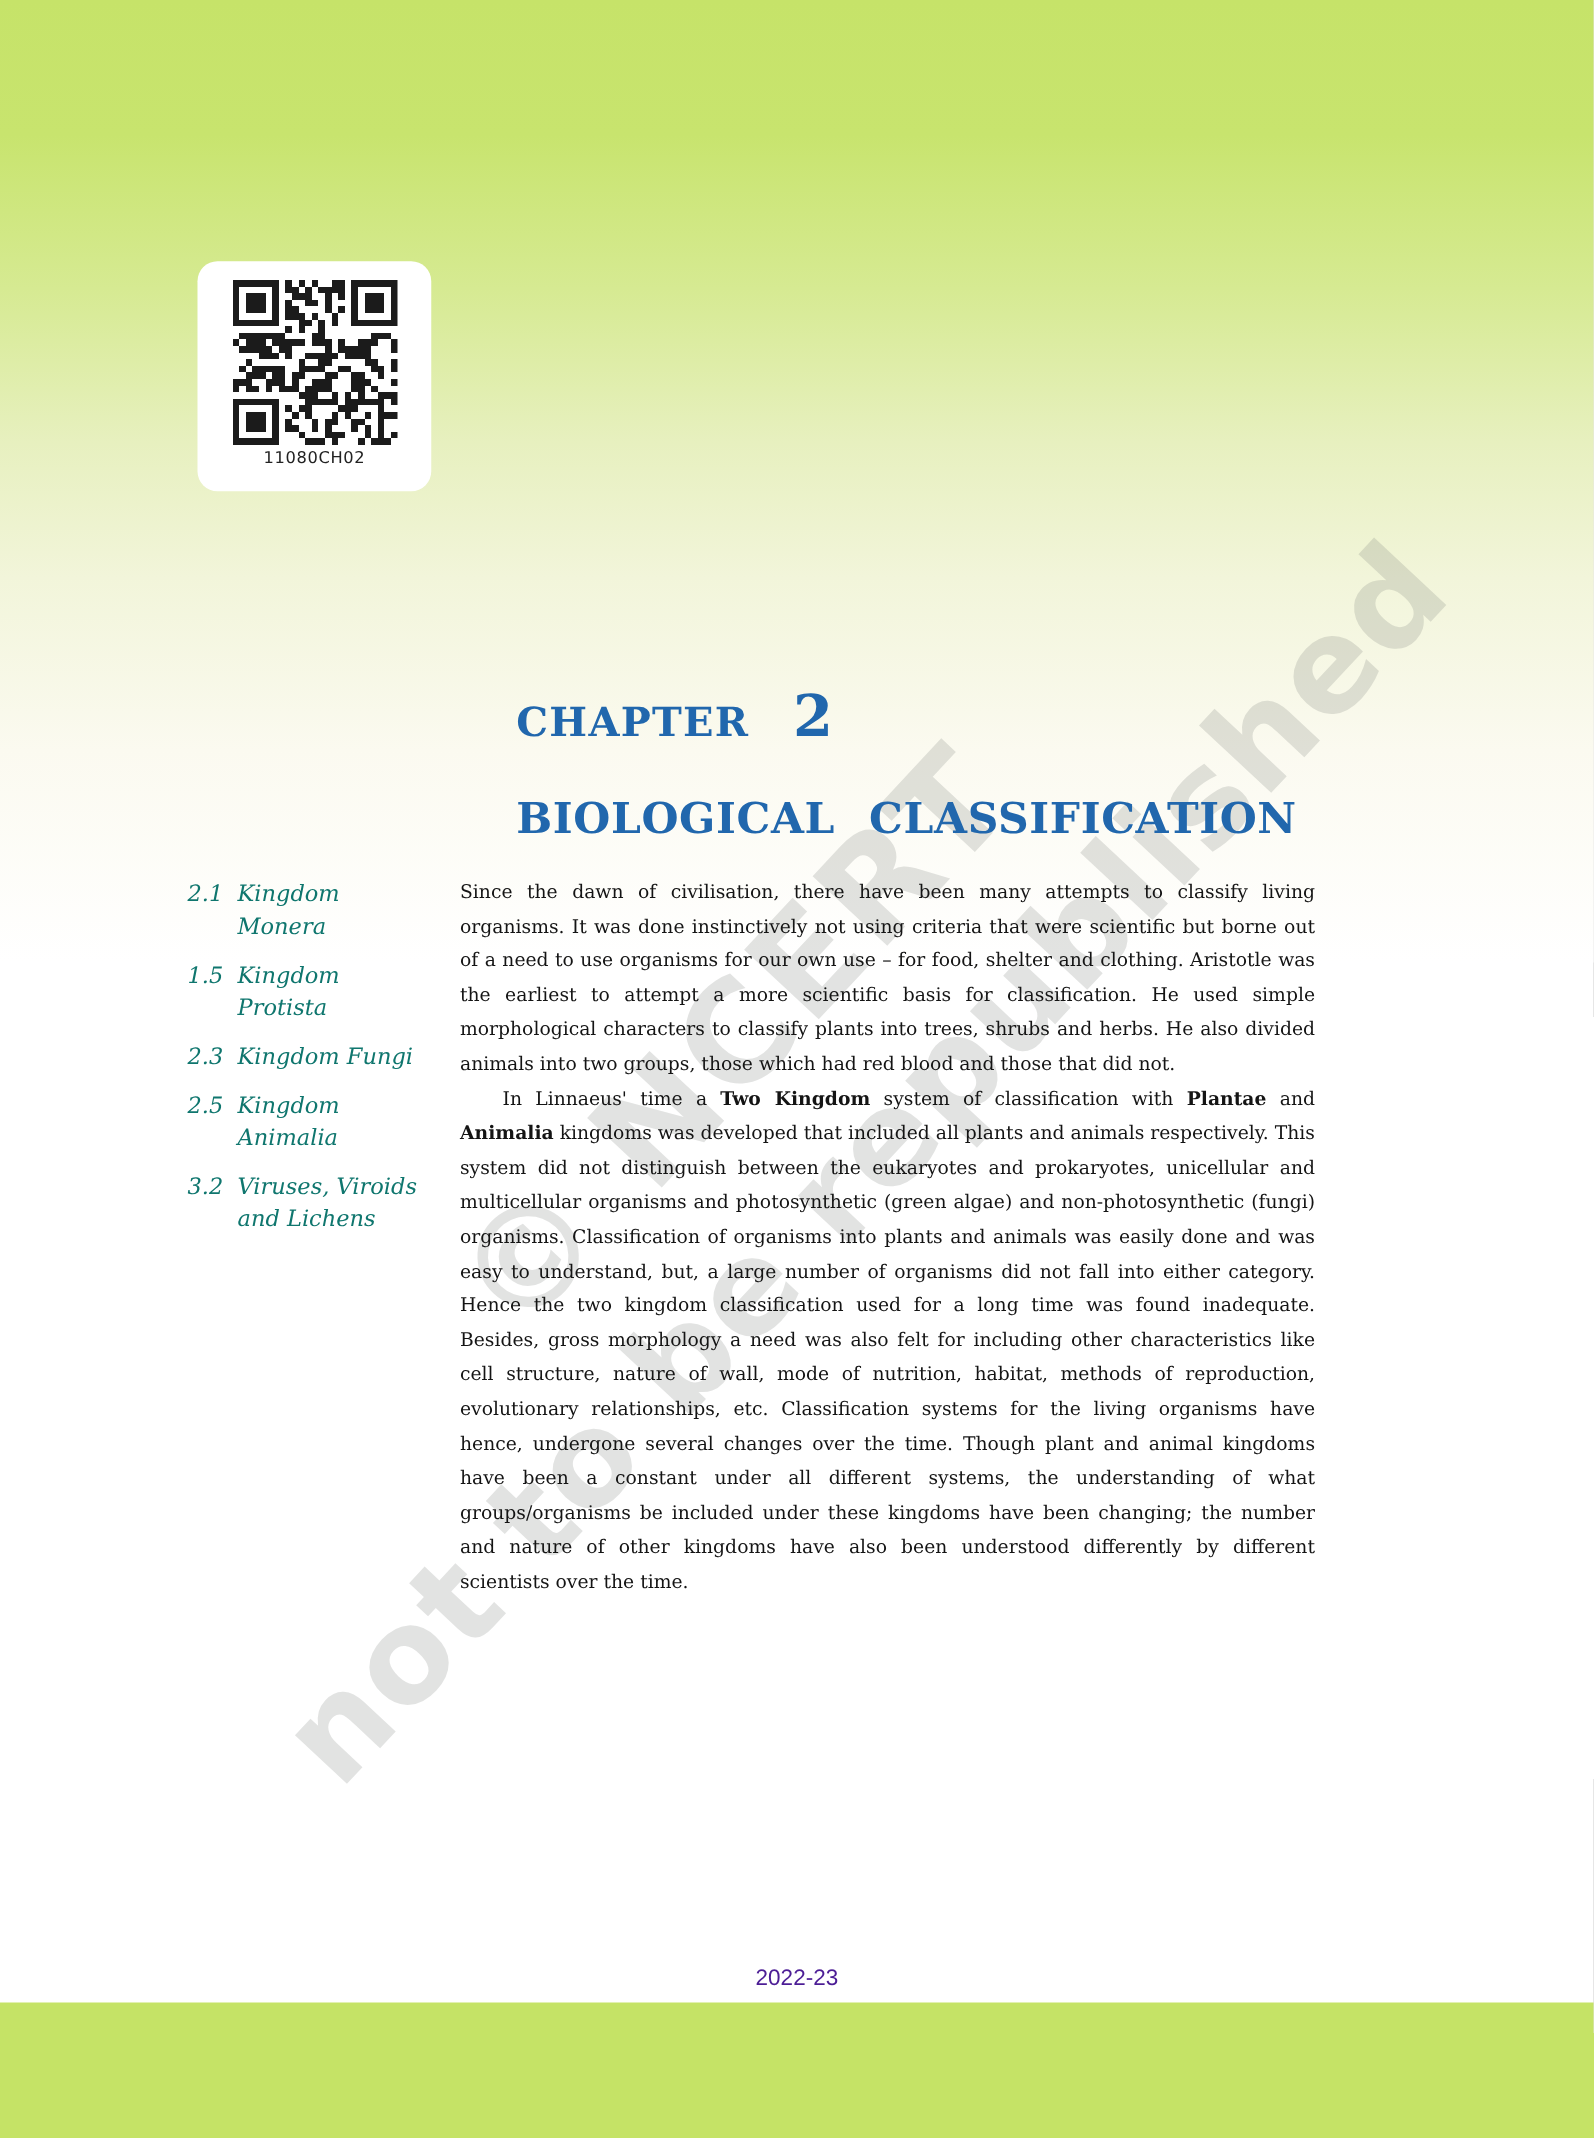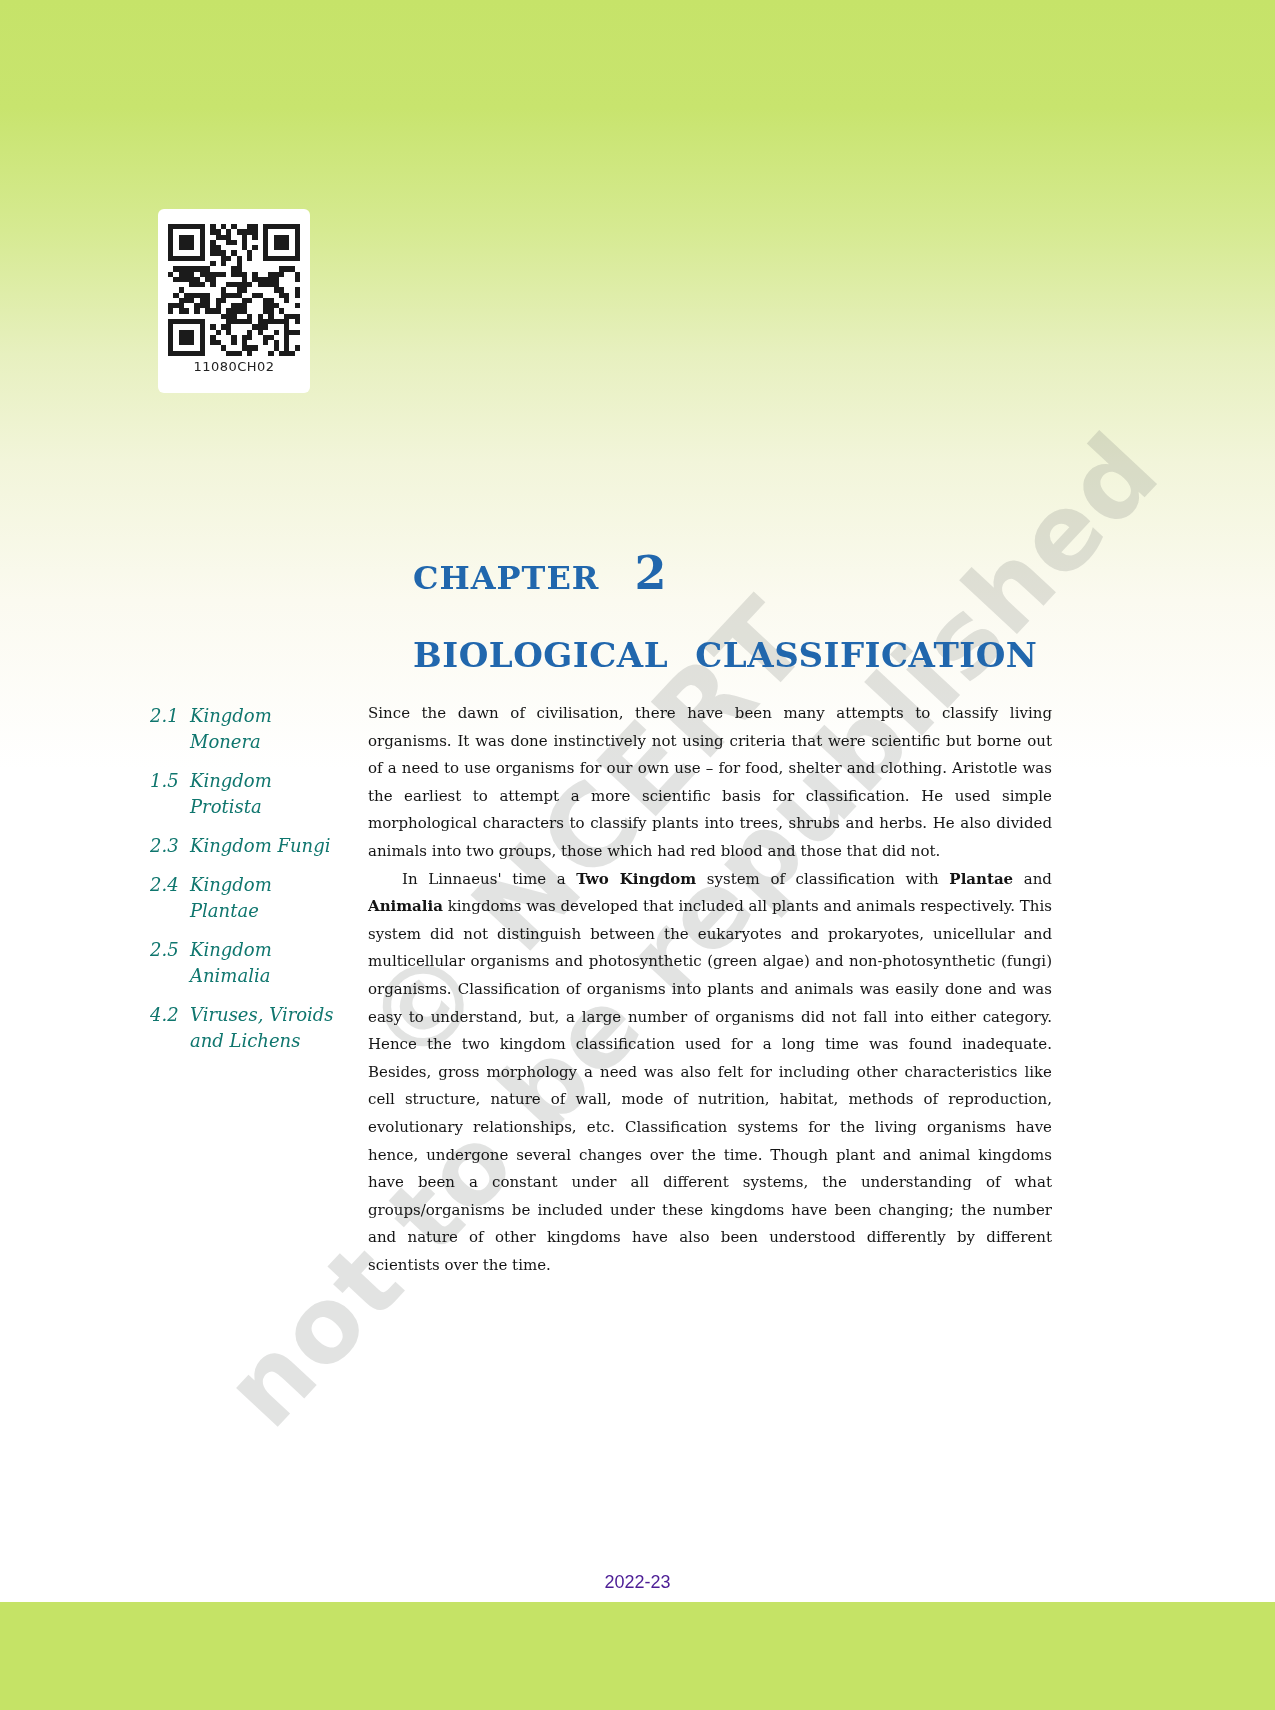--- a/index.html
+++ b/index.html
@@ -34,22 +34,22 @@
     font-weight:bold;
     white-space:nowrap;
     line-height:1.32;
     pointer-events:none;
     z-index:1;
   }
   .watermark .wm-line1{font-size:112px;letter-spacing:4px;}
   .watermark .wm-line2{font-size:104px;letter-spacing:2px;}
   
   .qr-card{
-    position:absolute;left:158px;top:209px;width:152px;height:184px;
-    background:#ffffff;border-radius:6px;
+    position:absolute;left:158px;top:209px;width:187px;height:184px;
+    background:#ffffff;border-radius:16px;
     display:flex;flex-direction:column;align-items:center;
     z-index:2;
   }
   .qr-card svg{margin-top:15px;display:block;}
   .qr-label{
     margin-top:3px;
     font-family:"DejaVu Sans", sans-serif;
     font-size:13px;color:#222;letter-spacing:0.5px;
   }
   
@@ -372,30 +372,26 @@
     </div>
     <div class="toc-item">
       <span class="toc-num">1.5</span>
       <span class="toc-label">Kingdom Protista</span>
     </div>
     <div class="toc-item">
       <span class="toc-num">2.3</span>
       <span class="toc-label">Kingdom Fungi</span>
     </div>
     <div class="toc-item">
-      <span class="toc-num">2.4</span>
-      <span class="toc-label">Kingdom Plantae</span>
-    </div>
-    <div class="toc-item">
       <span class="toc-num">2.5</span>
       <span class="toc-label">Kingdom
 Animalia</span>
     </div>
     <div class="toc-item">
-      <span class="toc-num">4.2</span>
+      <span class="toc-num">3.2</span>
       <span class="toc-label">Viruses, Viroids
 and Lichens</span>
     </div>
   </div>
 
   <div class="body-col">
     <p>Since the dawn of civilisation, there have been many attempts to classify living organisms. It was done instinctively not using criteria that were scientific but borne out of a need to use organisms for our own use – for food, shelter and clothing.  Aristotle was the earliest to attempt a more scientific basis for classification. He used simple morphological characters to classify plants into trees, shrubs and herbs. He also divided animals into two groups, those which had red blood and those that did not.</p>
     <p class="indent"><span>In Linnaeus' time a </span><span class="bold">Two Kingdom</span><span> system of classification with </span><span class="bold">Plantae</span><span>  and </span><span class="bold">Animalia</span><span> kingdoms was developed that included all plants and animals respectively. This system did not distinguish between the eukaryotes and prokaryotes, unicellular and multicellular organisms and photosynthetic (green algae) and non-photosynthetic (fungi) organisms. Classification of organisms into plants and animals was easily done and was easy to understand, but, a large number of organisms did not fall into either category. Hence the two kingdom classification used for a long time was found inadequate.  Besides, gross morphology a need was also felt for including other characteristics like cell structure, nature of wall, mode of nutrition, habitat, methods of reproduction, evolutionary relationships, etc.  Classification systems for the living organisms have hence, undergone several changes over the time. Though plant and animal kingdoms have been a constant under all different systems, the understanding of what groups/organisms be included under these kingdoms have been changing; the number and nature of other kingdoms have also been understood differently by different scientists over the time.</span></p>
   </div>
 

